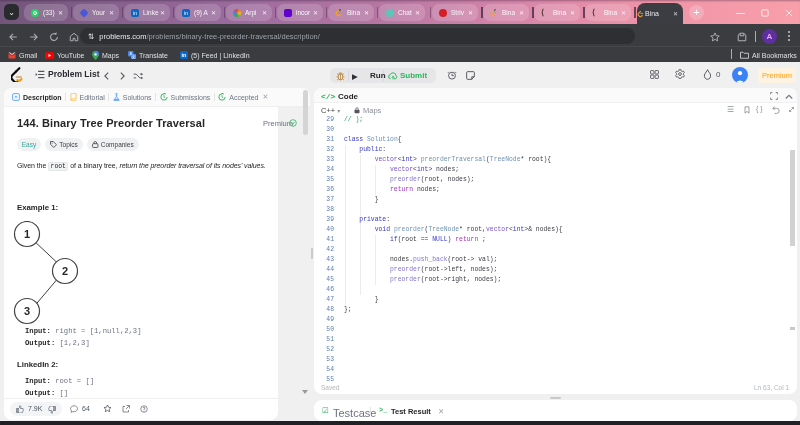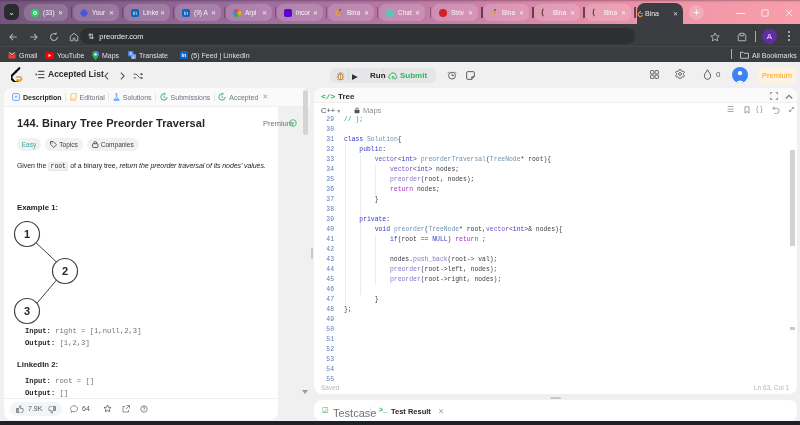--- a/index.html
+++ b/index.html
@@ -134,21 +134,22 @@
     </svg>
   <svg class="abs" style="left:49px; top:31.5px;" width="10" height="10" viewBox="0 0 16 16">
       <path d="M13.5 8a5.5 5.5 0 1 1-2-4.2" fill="none" stroke="#aaadb2" stroke-width="1.7"></path>
       <path d="M12 0v4h-4z" fill="#aaadb2"></path>
     </svg>
   <svg class="abs" style="left:69px; top:31.5px;" width="10" height="10" viewBox="0 0 16 16">
       <path d="M2 7 8 2l6 5v7H9.5v-4h-3v4H2z" fill="none" stroke="#aaadb2" stroke-width="1.6"></path>
     </svg>
   <div id="urlpill" style="top:28px;">
     <span style="margin-left:8px; margin-right:5px;">⇅</span>
-    <span>preorder.com</span>
+    <span>problems.com</span>
+      <span class="gray">/problems/binary-tree-preorder-traversal/description/</span>
   </div>
   <svg class="abs" style="left:710px; top:31.5px;" width="10" height="10" viewBox="0 0 16 16">
       <path d="M8 1.5 10 6l4.8.4-3.6 3.2 1.1 4.7L8 11.8l-4.3 2.5 1.1-4.7L1.2 6.4 6 6z" fill="none" stroke="#b6b9be" stroke-width="1.4"></path>
     </svg>
   <svg class="abs" style="left:737px; top:31.5px;" width="10" height="10" viewBox="0 0 16 16">
       <path d="M5 2h6l3 3v9H2V5z" fill="none" stroke="#b6b9be" stroke-width="1.5"></path>
       <path d="M5 2v4h6V2" fill="none" stroke="#b6b9be" stroke-width="1.5"></path>
     </svg>
   <div class="abs" style="left:755px; top:30.5px; width:1px; height:11px; background:#e791a3;"></div>
   <div class="abs" style="left:762px; top:28.5px; width:15px; height:15px; border-radius:50%; background:#5e2f9e; color:#eba6f2; font-size:8px; font-weight:bold; text-align:center; line-height:15px;">A</div>
@@ -185,21 +186,21 @@
   <svg class="abs" style="left:11px; top:67px;" width="12" height="15" viewBox="0 0 95 111">
     <path d="M50 100c8 6 20 5 27-2l6-6" fill="none" stroke="#e7a41f" stroke-width="17" stroke-linecap="round"></path>
     <path d="M44 75h36" fill="none" stroke="#d9b489" stroke-width="15" stroke-linecap="round"></path>
     <path d="M40 31 66 6" fill="none" stroke="#0b0b0a" stroke-width="17" stroke-linecap="round"></path>
     <path d="M40 31 10 62c-9 9-9 24 0 33l15 16c7 7 17 9 26 6" fill="none" stroke="#0b0b0a" stroke-width="17" stroke-linecap="round"></path>
   </svg>
   <svg class="abs" style="left:35px; top:70px;" width="10" height="9" viewBox="0 0 16 14">
       <path d="M5 2h10M5 7h10M5 12h10" stroke="#55565c" stroke-width="1.8"></path>
       <path d="M1 4.5 4 7 1 9.5z" fill="#55565c"></path>
     </svg>
-  <div class="abs" style="left:48px; top:69px; color:#2a2a30; font-size:8.5px; font-weight:bold;">Accepted List</div>
+  <div class="abs" style="left:48px; top:69px; color:#2a2a30; font-size:8.5px; font-weight:bold;">Problem List</div>
   <svg class="abs" style="left:103px; top:71.5px;" width="7" height="8" viewBox="0 0 10 12">
       <path d="M7.5 1 2.5 6l5 5" fill="none" stroke="#55565c" stroke-width="1.6"></path>
     </svg>
   <svg class="abs" style="left:119px; top:71.5px;" width="7" height="8" viewBox="0 0 10 12">
       <path d="M2.5 1l5 5-5 5" fill="none" stroke="#55565c" stroke-width="1.6"></path>
     </svg>
   <svg class="abs" style="left:133px; top:71.5px;" width="10" height="8" viewBox="0 0 16 12">
       <path d="M1 3h4l6 6h4M1 9h4M11 3h4" fill="none" stroke="#55565c" stroke-width="1.5"></path>
       <path d="M13 1l3 2-3 2zM13 7l3 2-3 2z" fill="#55565c"></path>
     </svg>
@@ -334,21 +335,21 @@
         <circle cx="8" cy="8" r="6.5" fill="none" stroke="#4b5563" stroke-width="1.3"></circle>
         <path d="M6 6.2c.2-2.5 3.8-2.5 4-.2.1 1.2-.9 1.7-2 2.3V10" fill="none" stroke="#4b5563" stroke-width="1.3"></path>
         <circle cx="8" cy="12" r="0.8" fill="#4b5563"></circle>
       </svg>
     <div class="abs" style="left:299px; top:2px; width:5px; height:45px; background:#d4d4d4; border-radius:3px;"></div>
     <div class="abs" style="left:298px; top:302px; width:0; height:0; border-left:3px solid transparent; border-right:3px solid transparent; border-top:4px solid #9a9a9a;"></div>
   </div>
   <div class="abs" id="codepanel">
     <div class="abs" style="left:0; top:0; width:483px; height:15px; background:#fafafa; border-radius:8px 8px 0 0; border-bottom:1px solid #f0f0f0;"></div>
     <div class="abs" style="left:7px; top:3.5px; font-size:8px; color:#2db55d; font-weight:bold; font-family:'Liberation Mono',monospace;">&lt;/&gt;</div>
-    <div class="abs" style="left:24px; top:3.5px; font-size:8px; color:#262626; font-weight:bold;">Tree</div>
+    <div class="abs" style="left:24px; top:3.5px; font-size:8px; color:#262626; font-weight:bold;">Code</div>
     <svg class="abs" style="left:456px; top:4px;" width="8" height="8" viewBox="0 0 14 14">
         <path d="M1 4V1h3M10 1h3v3M13 10v3h-3M4 13H1v-3" fill="none" stroke="#75797f" stroke-width="1.6"></path>
       </svg>
     <svg class="abs" style="left:471px; top:6px;" width="8" height="5" viewBox="0 0 10 6">
         <path d="M1 5.5 5 1.5l4 4" fill="none" stroke="#75797f" stroke-width="1.4"></path>
       </svg>
     <div class="abs" style="left:7px; top:18px; font-size:7.5px; color:#43464d;">C++ <span style="font-size:6px; color:#8a8f98;">▾</span></div>
     <svg class="abs" style="left:40px; top:19px;" width="6" height="7" viewBox="0 0 12 13">
         <rect x="1" y="5" width="10" height="7" rx="1.5" fill="#55565c"></rect>
         <path d="M3.5 5V3.5a2.5 2.5 0 0 1 5 0V5" fill="none" stroke="#55565c" stroke-width="1.5"></path>

